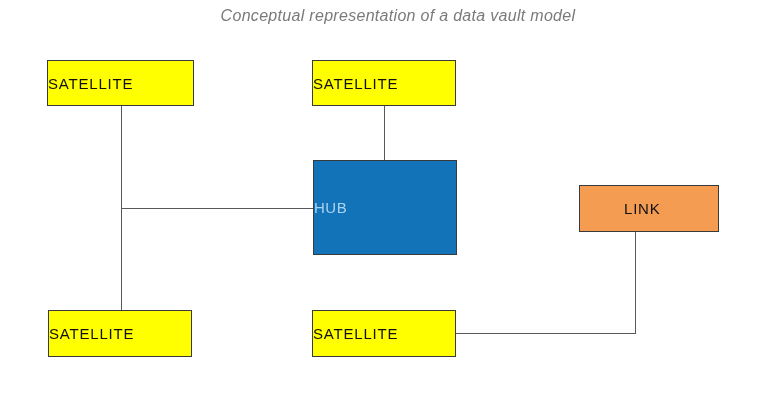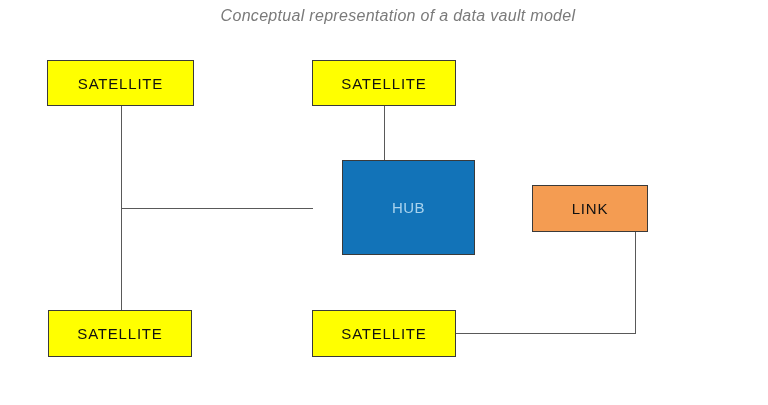--- a/index.html
+++ b/index.html
@@ -21,34 +21,34 @@
   }
   .diagram-title{
     position:absolute;top:7px;left:0;right:0;
     text-align:center;transform:translateX(14px);
     font-size:16px;font-style:italic;color:var(--title-text);
     letter-spacing:0.3px;
   }
   .node{
     position:absolute;box-sizing:border-box;
     border:1px solid var(--node-border);
-    display:flex;align-items:center;justify-content:center;
+    display:flex;align-items:center;justify-content:flex-start;
     font-size:15px;letter-spacing:0.8px;color:var(--node-text);
   }
   .satellite{background:var(--satellite-fill);}
   .hub{background:var(--hub-fill);color:var(--hub-text);letter-spacing:0.5px;}
   .link{background:var(--link-fill);}
   .edge{position:absolute;background:var(--connector);}
   .edge.v{width:1px;}
   .edge.h{height:1px;}
 
   #node-satellite-top-left   {left:47px; top:60px; width:147px;height:46px;}
   #node-satellite-top-middle {left:312px;top:60px; width:144px;height:46px;}
-  #node-hub                  {left:313px;top:160px;width:133px;height:95px;margin-left:29px;}
-  #node-link                 {left:532px;top:185px;width:116px;height:47px;}
+  #node-hub                  {left:313px;top:160px;width:144px;height:95px;}
+  #node-link                 {left:579px;top:185px;width:140px;height:47px;padding-left:44px;}
   #node-satellite-bottom-left{left:48px; top:310px;width:144px;height:47px;}
   #node-satellite-bottom-mid {left:312px;top:310px;width:144px;height:47px;}
 
   #edge-left-vertical  {left:121px;top:106px;height:204px;}
   #edge-left-to-hub    {left:121px;top:208px;width:192px;}
   #edge-topmid-to-hub  {left:384px;top:106px;height:54px;}
   #edge-link-vertical  {left:635px;top:232px;height:102px;}
   #edge-link-to-satellite{left:456px;top:333px;width:180px;}
 </style>
 </head>

